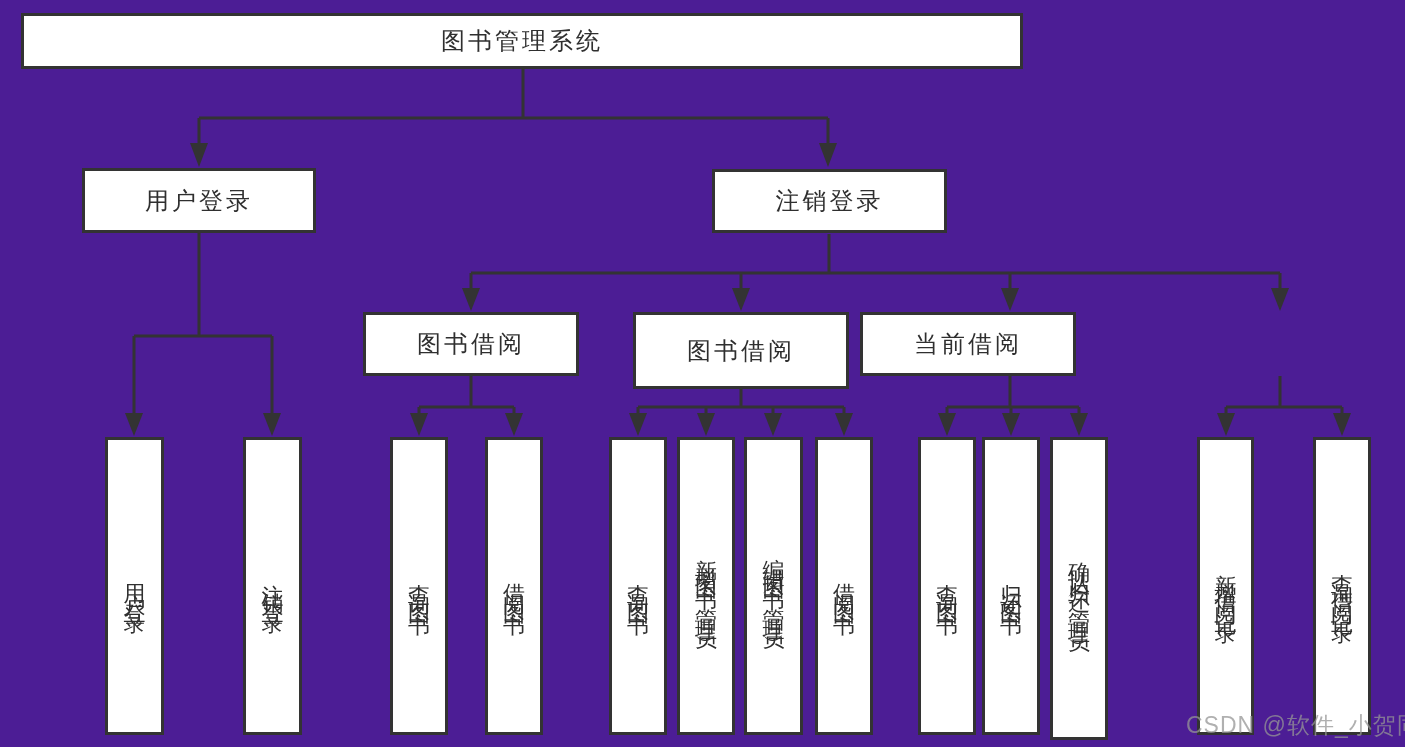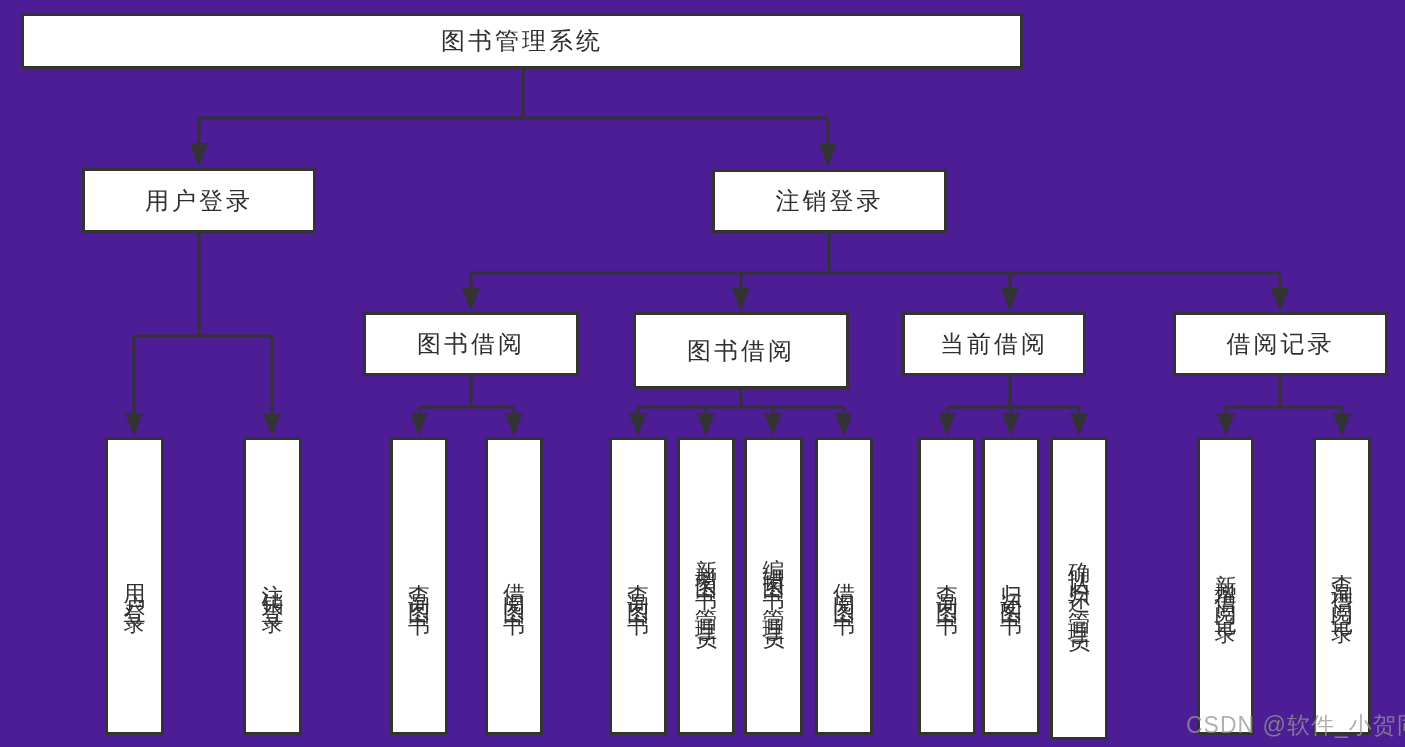--- a/index.html
+++ b/index.html
@@ -116,25 +116,22 @@
   <div class="node h" style="left:712px; top:169px; width:235px; height:64px;">
     <span>注销登录</span>
   </div>
 
   <div class="node h" style="left:363px; top:312px; width:216px; height:64px;">
     <span>图书借阅</span>
   </div>
   <div class="node h" style="left:633px; top:312px; width:216px; height:77px;">
     <span>图书借阅</span>
   </div>
-  <div class="node h" style="left:902px; top:312px; width:184px; height:64px;">
+  <div class="node h" style="left:860px; top:312px; width:216px; height:64px;">
     <span>当前借阅</span>
-  </div>
-  <div class="node h" style="left:1173px; top:312px; width:215px; height:64px;">
-    <span>借阅记录</span>
   </div>
 
   <div class="node leaf" style="left:105px; top:437px; width:59px; height:298px;">
     <span>用户登录</span>
   </div>
   <div class="node leaf" style="left:243px; top:437px; width:59px; height:298px;">
     <span>注销登录</span>
   </div>
 
   <div class="node leaf" style="left:390px; top:437px; width:58px; height:298px;">

